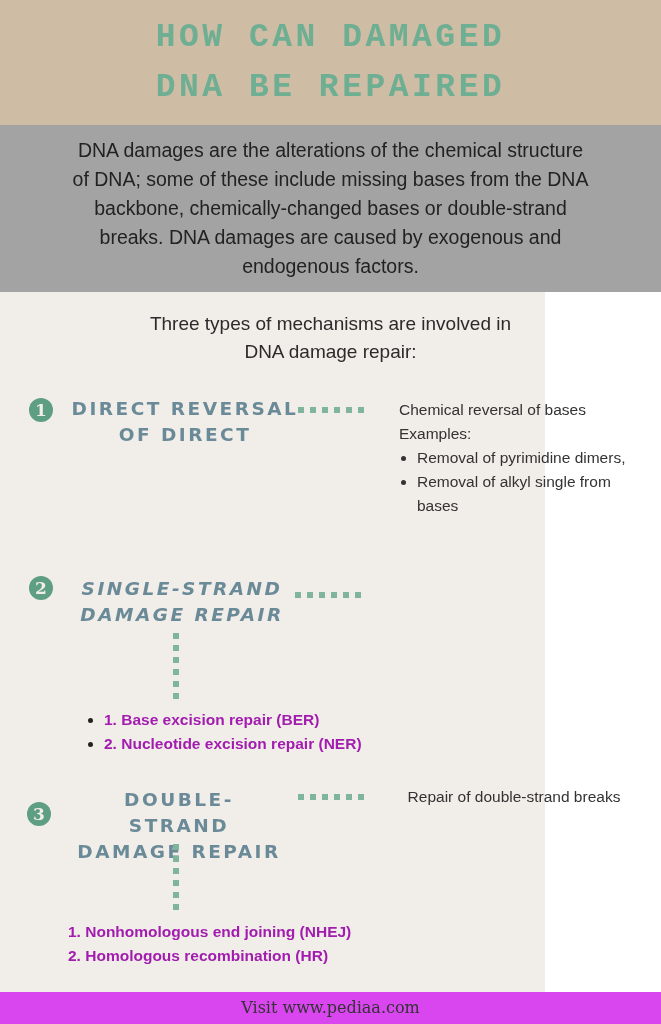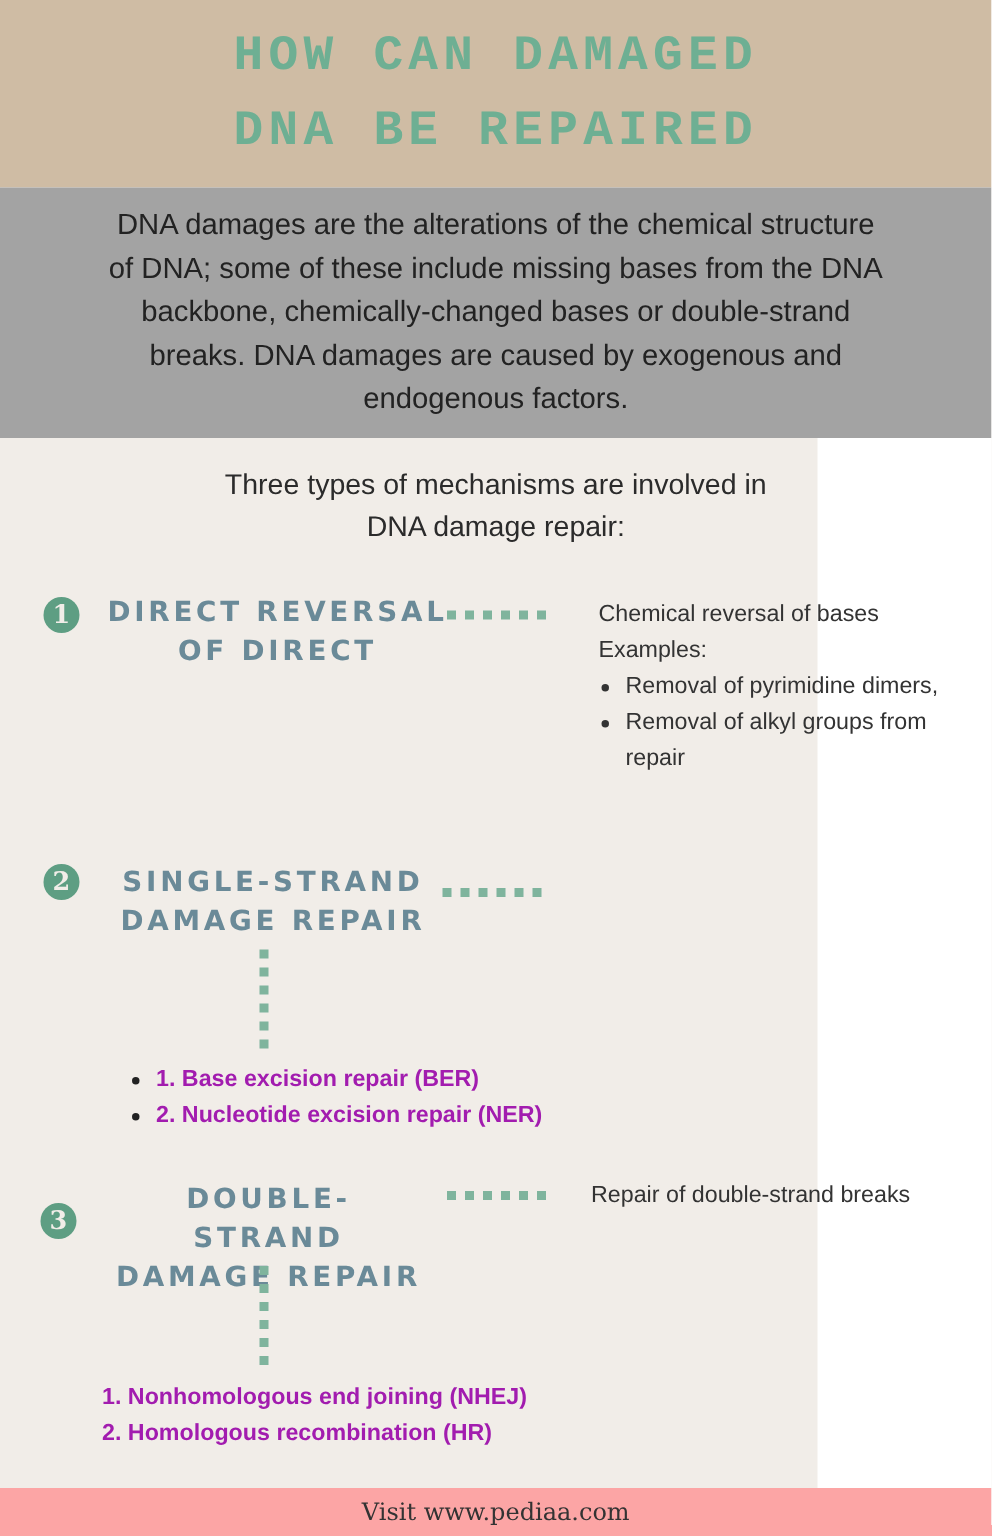--- a/index.html
+++ b/index.html
@@ -60,21 +60,21 @@
 
     .sublist { position: absolute; font-weight: bold; font-size: 15.5px; line-height: 24px; color: #a21caf; }
     .sublist.bulleted li { position: relative; padding-left: 18px; list-style: none; }
     .sublist.bulleted li::before {
       content: ""; position: absolute; left: 2px; top: 10px; width: 5px; height: 5px;
       border-radius: 50%; background: #222;
     }
     .sublist.plain li { list-style: none; }
 
     .footer {
-      position: absolute; left: 0; top: 992px; width: 661px; height: 32px; background: #fca5a5;
+      position: absolute; left: 0; top: 992px; width: 661px; height: 32px; background: #d946ef;
       text-align: center; font-family: "DejaVu Serif", serif; font-size: 16px; line-height: 32px; color: #333;
     }
   </style>
 </head>
 <body>
 
 <div class="header">
   <div class="title-line">HOW CAN DAMAGED</div>
   <div class="title-line">DNA BE REPAIRED</div>
 </div>
@@ -100,26 +100,26 @@
       <span></span>
       <span></span>
       <span></span>
       <span></span>
   </div>
   <div class="desc" style="left:399px; top:106px; width:240px;">
     <div>Chemical reversal of bases</div>
     <div>Examples:</div>
     <ul>
       <li>Removal of pyrimidine dimers,</li>
-      <li>Removal of alkyl groups from repair</li>
+      <li>Removal of alkyl single from bases</li>
     </ul>
   </div>
 
   <div class="num-badge" style="left:29px; top:284px;">2</div>
-  <div class="mech-title" style="left:78px; top:284px; width:208px;">
+  <div class="mech-title" style="left:78px; top:284px; width:208px;font-style:italic;">
     <div>SINGLE-STRAND</div>
     <div>DAMAGE REPAIR</div>
   </div>
   <div class="hdots" style="left:295px; top:300px;">
     <span></span>
       <span></span>
       <span></span>
       <span></span>
       <span></span>
       <span></span>
@@ -143,21 +143,21 @@
     <div>DAMAGE REPAIR</div>
   </div>
   <div class="hdots" style="left:298px; top:502px;">
     <span></span>
       <span></span>
       <span></span>
       <span></span>
       <span></span>
       <span></span>
   </div>
-  <div class="desc" style="left:394px; top:493px; width:240px;">
+  <div class="desc" style="left:394px; top:493px; width:240px;text-align:center;">
     <div>Repair of double-strand breaks</div>
   </div>
   <div class="vdots" style="left:173px; top:552px;">
     <span></span>
       <span></span>
       <span></span>
       <span></span>
       <span></span>
       <span></span>
   </div>

